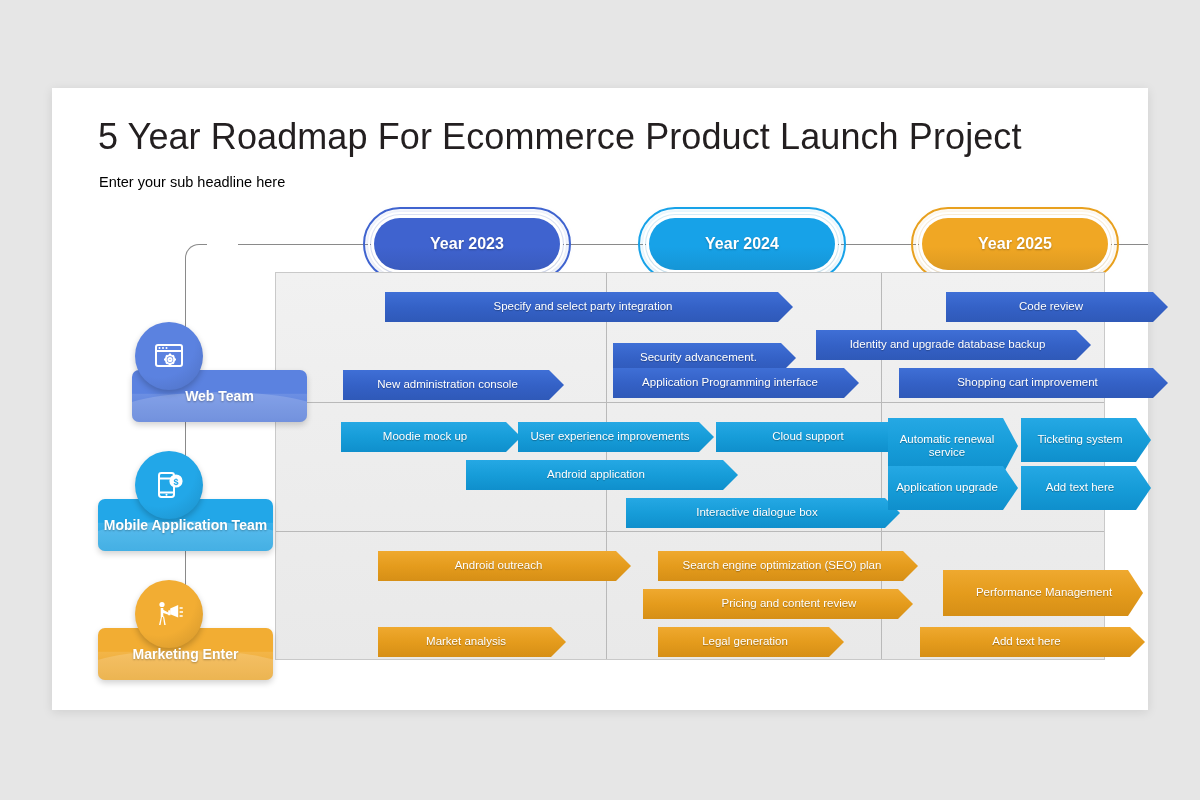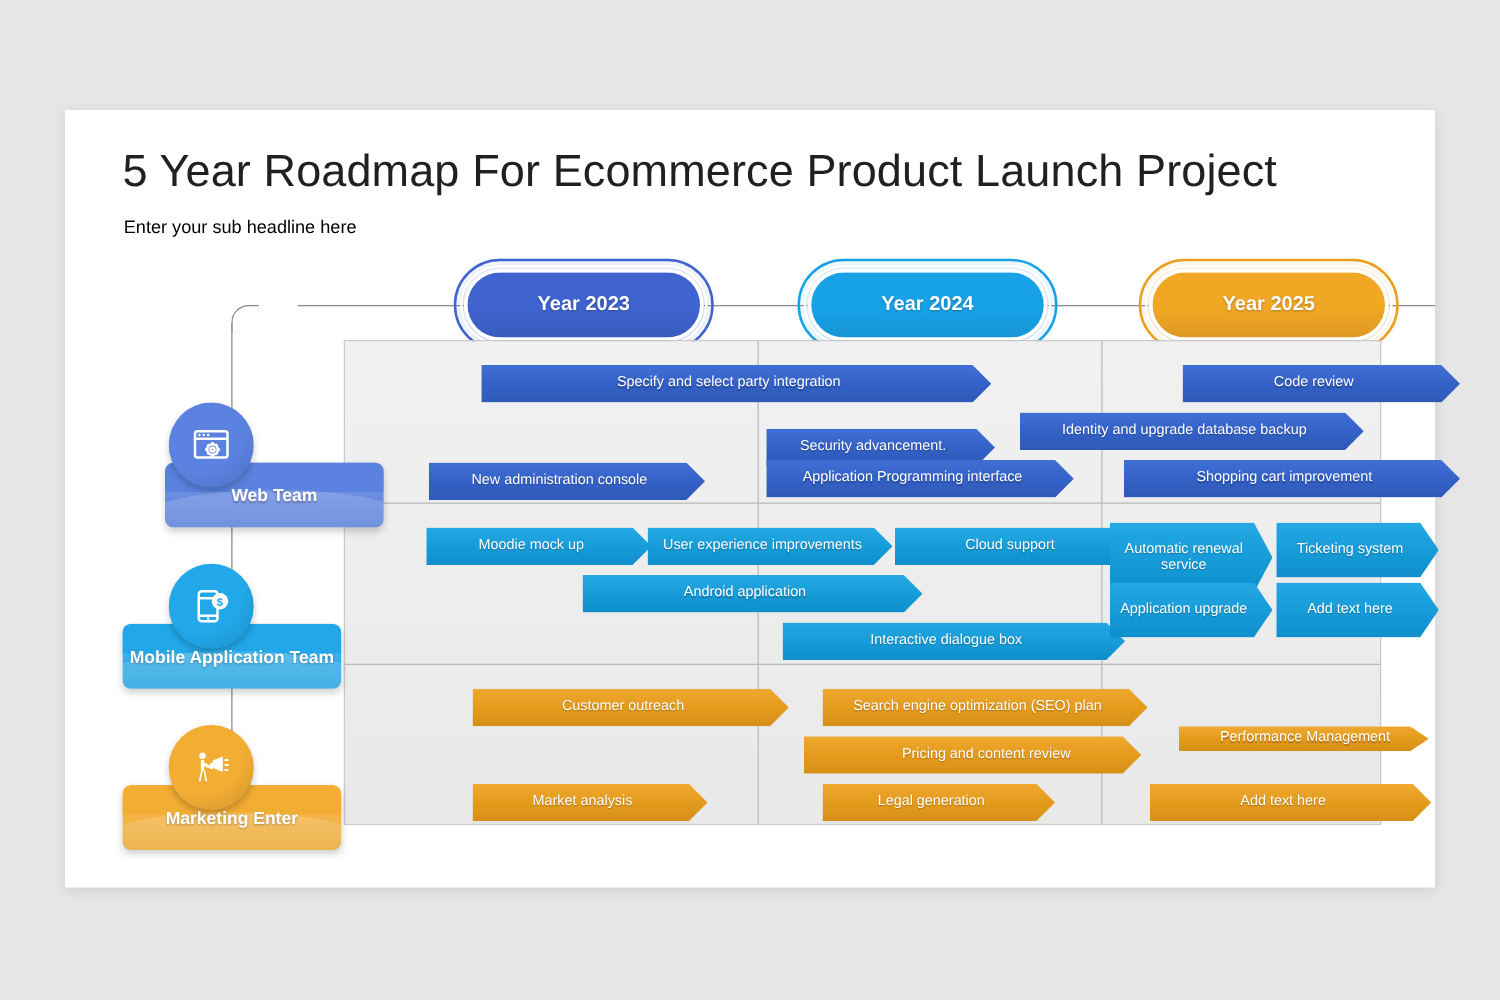--- a/index.html
+++ b/index.html
@@ -170,26 +170,26 @@
           <div class="bar b-mob" style="left: 242px; top: 20px; width: 196px; height: 30px;">User experience improvements</div>
           <div class="bar b-mob" style="left: 440px; top: 20px; width: 196px; height: 30px;">Cloud support</div>
           <div class="bar b-mob" style="left: 190px; top: 58px; width: 272px; height: 30px;">Android application</div>
           <div class="bar b-mob" style="left: 350px; top: 96px; width: 274px; height: 30px;">Interactive dialogue box</div>
           <div class="bar b-mob" style="left: 612px; top: 16px; width: 130px; height: 56px;">Automatic renewal service</div>
           <div class="bar b-mob" style="left: 745px; top: 16px; width: 130px; height: 44px;">Ticketing system</div>
           <div class="bar b-mob" style="left: 612px; top: 64px; width: 130px; height: 44px;">Application upgrade</div>
           <div class="bar b-mob" style="left: 745px; top: 64px; width: 130px; height: 44px;">Add text here</div>
         </div>
         <div class="rowband" style="top: 258px; height: 129px;">
-          <div class="bar b-mkt" style="left: 102px; top: 20px; width: 253px; height: 30px;">Customer outreach</div>
+          <div class="bar b-mkt" style="left: 102px; top: 20px; width: 253px; height: 30px;">Android outreach</div>
           <div class="bar b-mkt" style="left: 102px; top: 96px; width: 188px; height: 30px;">Market analysis</div>
           <div class="bar b-mkt" style="left: 382px; top: 20px; width: 260px; height: 30px;">Search engine optimization (SEO) plan</div>
           <div class="bar b-mkt" style="left: 367px; top: 58px; width: 270px; height: 30px; padding-left: 40px;">Pricing and content review</div>
           <div class="bar b-mkt" style="left: 382px; top: 96px; width: 186px; height: 30px;">Legal generation</div>
-          <div class="bar b-mkt" style="left: 667px; top: 50px; width: 200px; height: 20px; padding-left: 20px;">Performance Management</div>
+          <div class="bar b-mkt" style="left: 667px; top: 39px; width: 200px; height: 46px; padding-left: 20px;">Performance Management</div>
           <div class="bar b-mkt" style="left: 644px; top: 96px; width: 225px; height: 30px;">Add text here</div>
         </div>
       </div>
 
     <div id="teams">
         <div class="team" style="top: 234px;">
           <div class="plate" style="background: linear-gradient(rgb(91, 130, 224) 0%, rgb(91, 130, 224) 45%, rgba(255, 255, 255, 0.1) 46%, rgba(0, 0, 0, 0.04) 100%), rgb(91, 130, 224); margin-left: 34px;">
             <div class="sheen"></div>
             <span class="tx">Web Team</span>
           </div>

